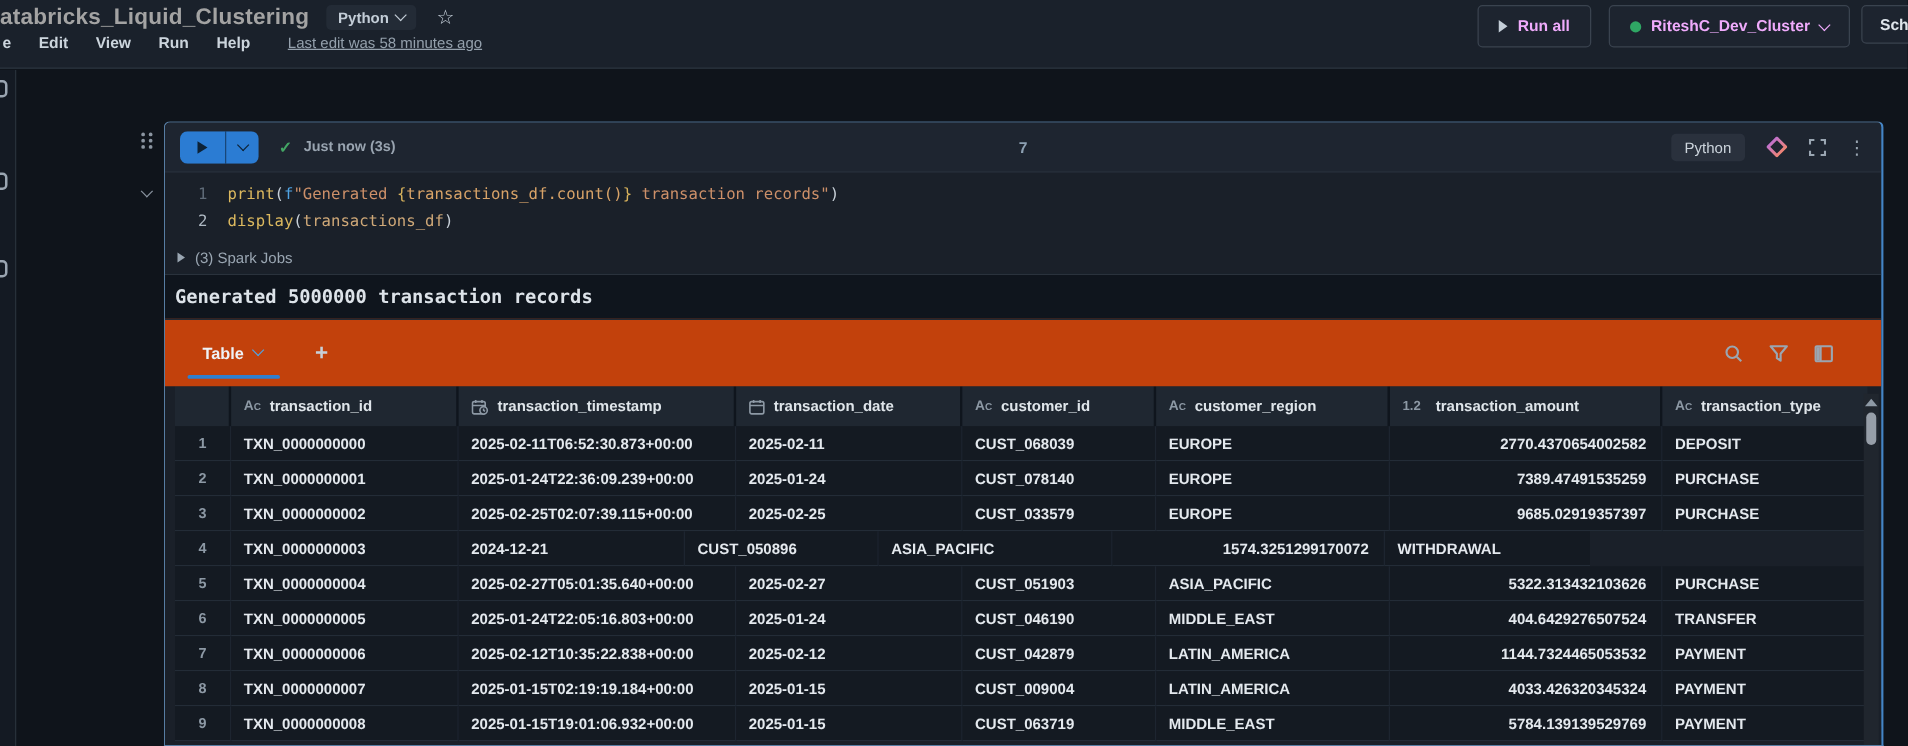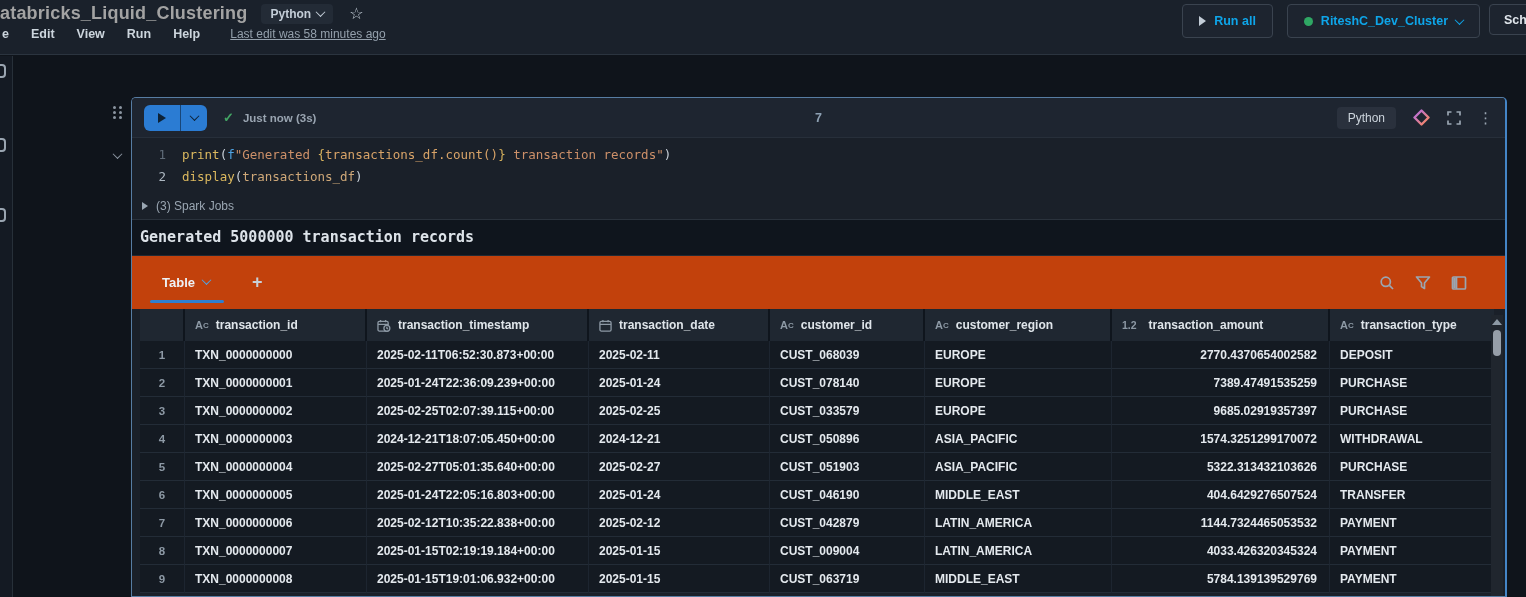--- a/index.html
+++ b/index.html
@@ -12,21 +12,21 @@
   .title-row { position:absolute; top:3px; left:0; display:flex; align-items:center; }
   .nb-title { font-size:18px; font-weight:bold; color:#a3a3a3; letter-spacing:.2px; white-space:nowrap; }
   .lang-pill { margin-left:14px; display:flex; align-items:center; gap:6px; background:#232b36;
     border-radius:4px; padding:3px 9px; color:#c3cdd7; font-size:12px; font-weight:bold; cursor:pointer; }
   .star { margin-left:16px; color:#c3cdd7; font-size:16px; cursor:pointer; }
   .menu-row { position:absolute; top:27px; left:2px; display:flex; align-items:center; gap:22px; }
   .menu-item { color:#ccd5dd; font-size:12.5px; font-weight:bold; cursor:pointer; }
   .last-edit { color:#94a0ac; font-size:12px; text-decoration:underline; margin-left:8px; cursor:pointer; }
   .topbar-right { position:absolute; top:4px; right:46px; display:flex; gap:14px; }
   .tb-btn { height:31px; display:flex; align-items:center; gap:8px; padding:16px 16px;
-    border:1px solid #3a434f; border-radius:4px; background:#1d242f; color:#0ea5e9;
+    border:1px solid #3a434f; border-radius:4px; background:#1d242f; color:#f0abfc;
     font-size:12.5px; font-weight:bold; cursor:pointer; white-space:nowrap; }
   .sched-btn { position:absolute; top:4px; left:1489px; height:31px; display:flex; align-items:center;
     padding:0 14px; border:1px solid #3a434f; border-radius:4px; background:#1d242f;
     color:#dfe5eb; font-size:12.5px; font-weight:bold; cursor:pointer; width:90px; }
   .dot-green { width:9px; height:9px; border-radius:50%; background:#2fa764; }
   .play-sm { width:0; height:0; border-left:7px solid #c3cdd7; border-top:5px solid transparent; border-bottom:5px solid transparent; }
   .chev { width:7px; height:7px; border-right:1.6px solid currentColor; border-bottom:1.6px solid currentColor;
     transform:rotate(45deg) translate(-1px,-1px); display:inline-block; }
 
   
@@ -314,21 +314,20 @@
           <div class="td c2">2025-02-25T02:07:39.115+00:00</div>
           <div class="td c3">2025-02-25</div>
           <div class="td c4">CUST_033579</div>
           <div class="td c5">EUROPE</div>
           <div class="td c6 num">9685.02919357397</div>
           <div class="td c7">PURCHASE</div>
         </div>
         <div class="t-row">
           <div class="td rownum c0">4</div>
           <div class="td c1">TXN_0000000003</div>
-          <div class="td c2">2024-12-21T18:07:05.450+00:00</div>
           <div class="td c3">2024-12-21</div>
           <div class="td c4">CUST_050896</div>
           <div class="td c5">ASIA_PACIFIC</div>
           <div class="td c6 num">1574.3251299170072</div>
           <div class="td c7">WITHDRAWAL</div>
         </div>
         <div class="t-row">
           <div class="td rownum c0">5</div>
           <div class="td c1">TXN_0000000004</div>
           <div class="td c2">2025-02-27T05:01:35.640+00:00</div>

